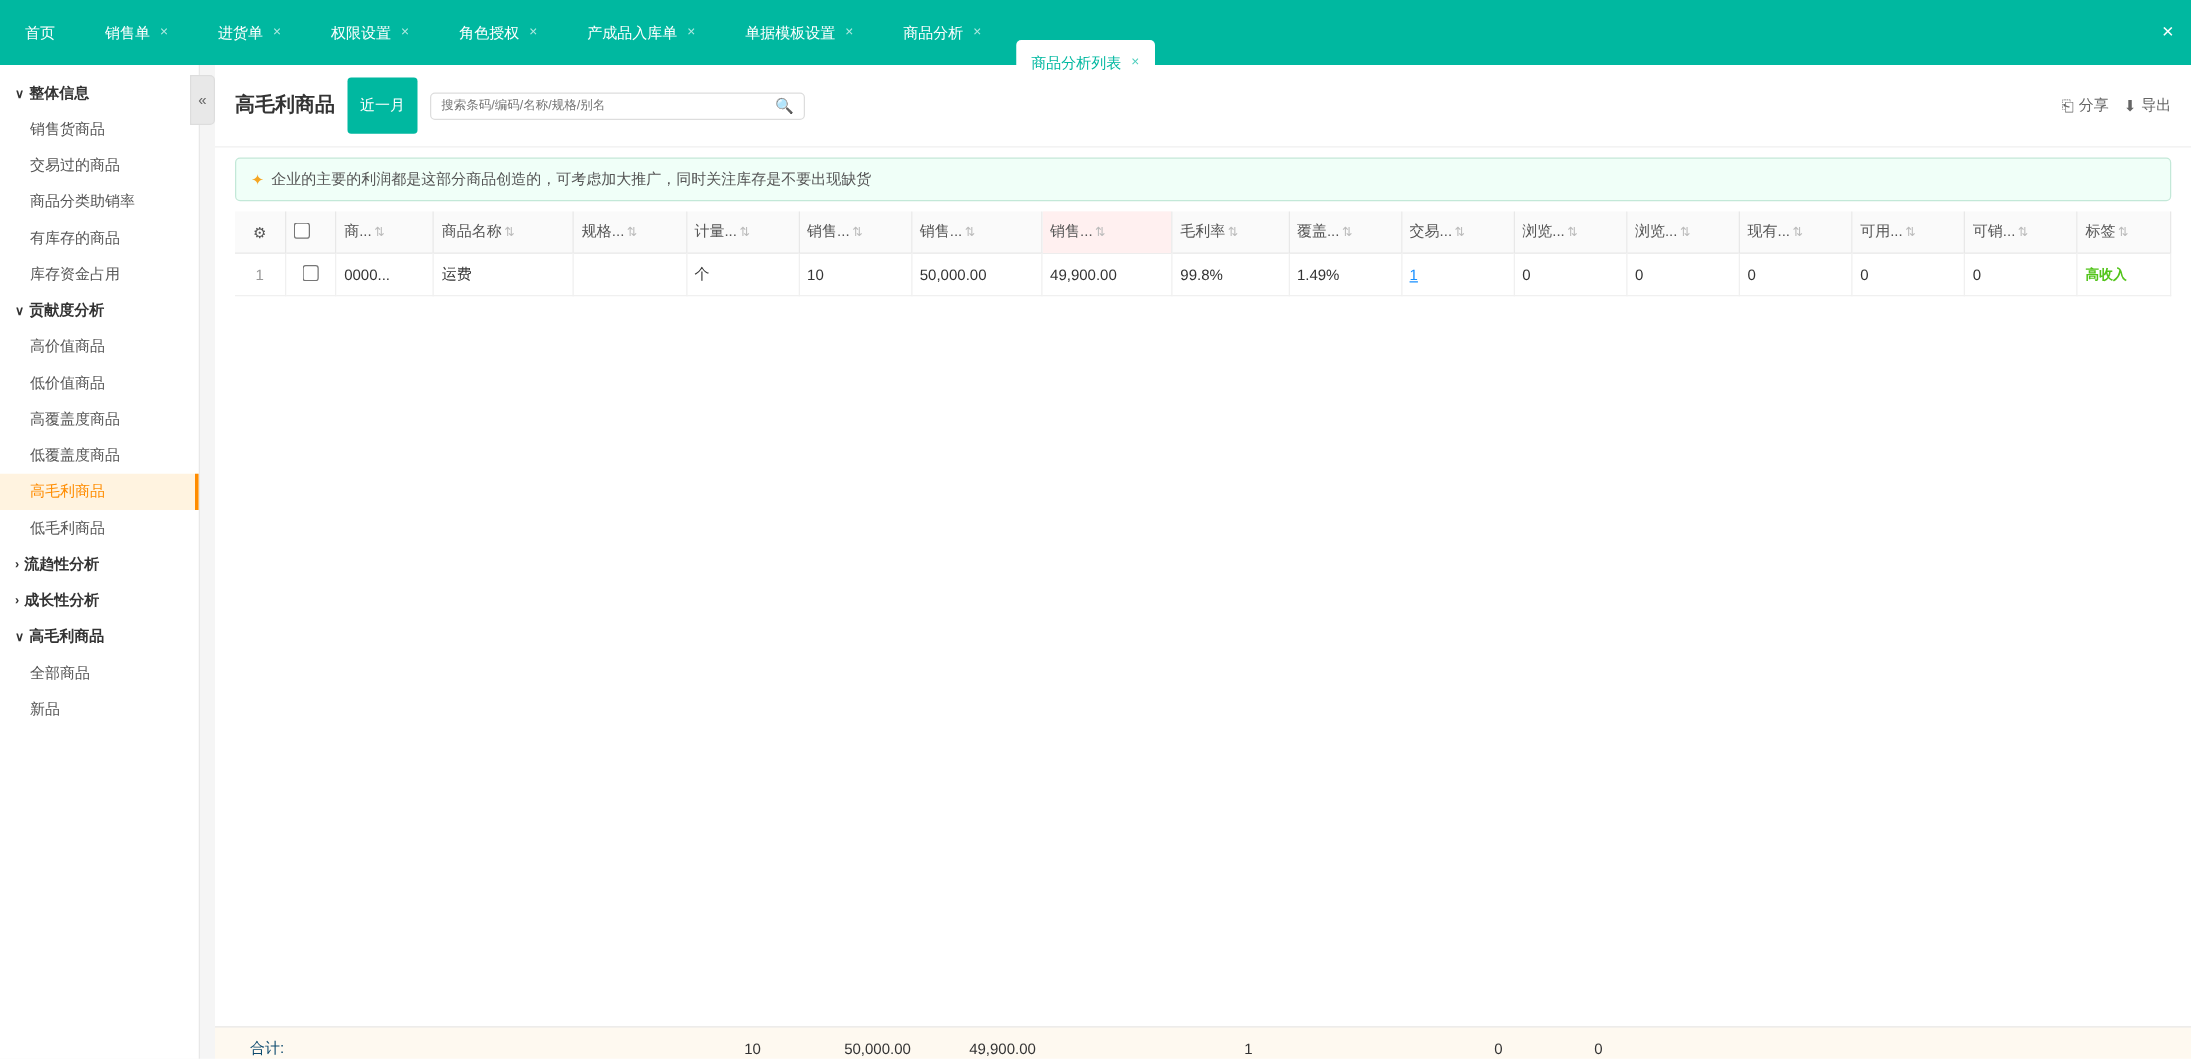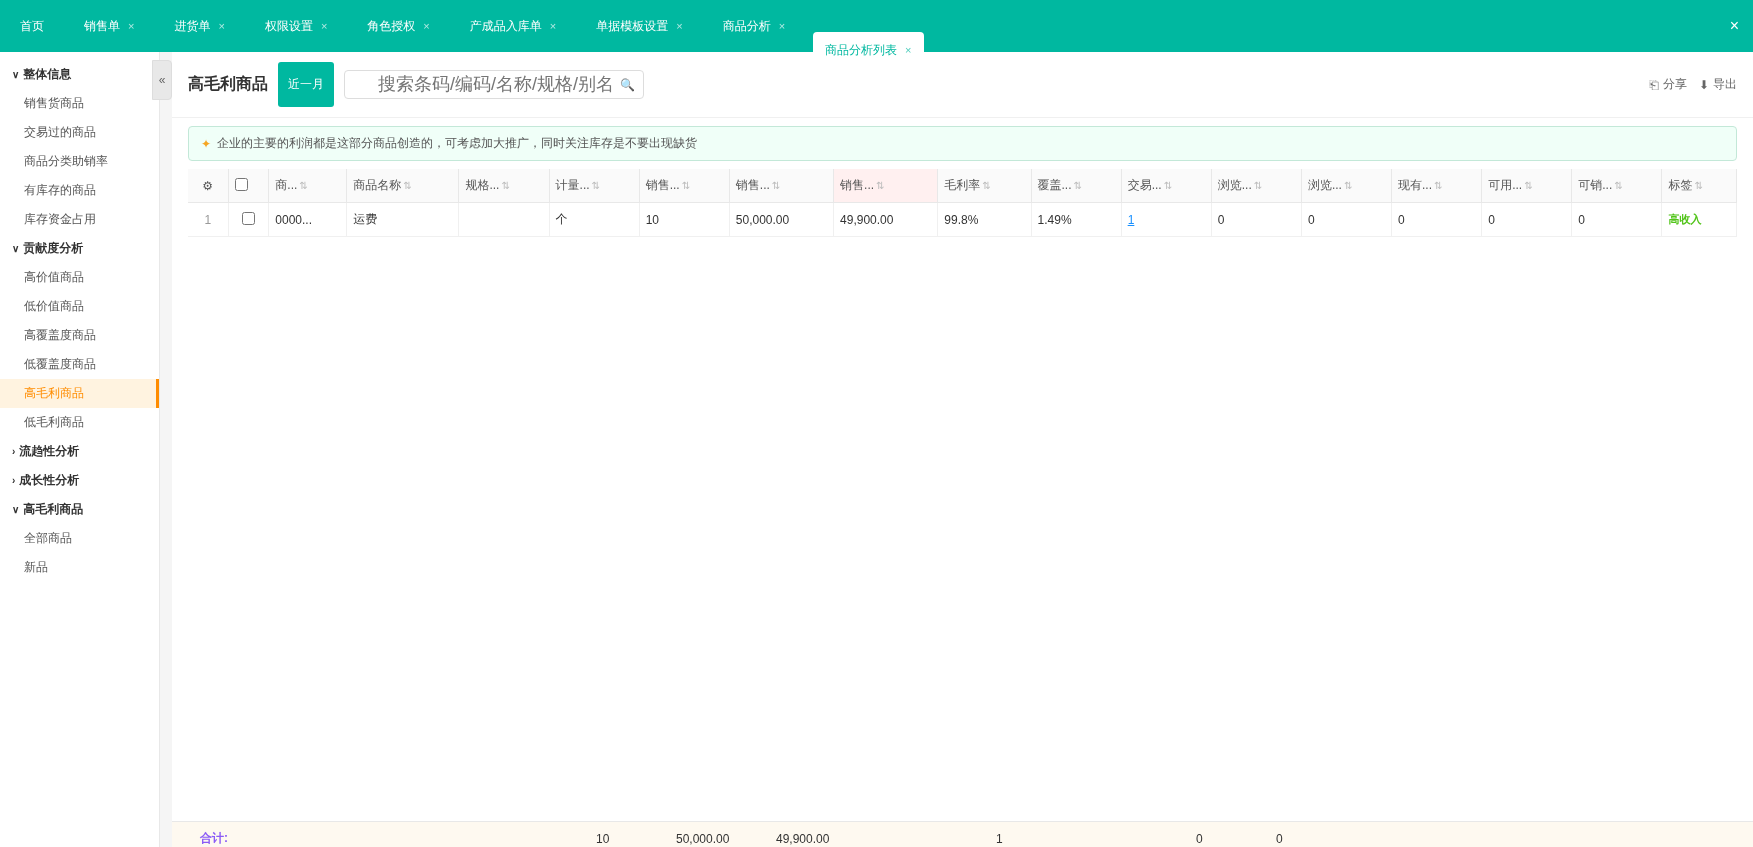--- a/index.html
+++ b/index.html
@@ -143,24 +143,23 @@
       border: 1px solid #ddd;
       border-radius: 4px;
       padding: 3px 8px;
       gap: 6px;
       flex: 1;
       max-width: 300px;
     }
     .search-box input {
       border: none;
       outline: none;
-      font-size: 18px;
+      font-size: 10px;
       flex: 1;
       color: #000000;
-      text-align: right;
     }
     .search-icon { color: #999; cursor: pointer; }
     .header-actions {
       margin-left: auto;
       display: flex;
       gap: 12px;
       align-items: center;
     }
     .action-btn {
       display: flex;
@@ -229,21 +228,21 @@
     .table-footer {
       border-top: 1px solid #e8e8e8;
       padding: 8px 16px;
       background: #fef9f0;
       display: flex;
       align-items: center;
       gap: 0;
       font-size: 12px;
       color: #333;
     }
-    .footer-label { padding: 0 12px; color: #8b5cf6; font-weight: bold; }
+    .footer-label { padding: 0 12px; color: #0c4a6e; font-weight: normal; }
     .footer-cell { padding: 0 6px; min-width: 80px; }
     .footer-cell.wide { min-width: 100px; }
 
     
     .bottom-scroll {
       height: 8px;
       background: #f0f0f0;
       border-top: 1px solid #e8e8e8;
     }
     .bottom-scroll-inner {

